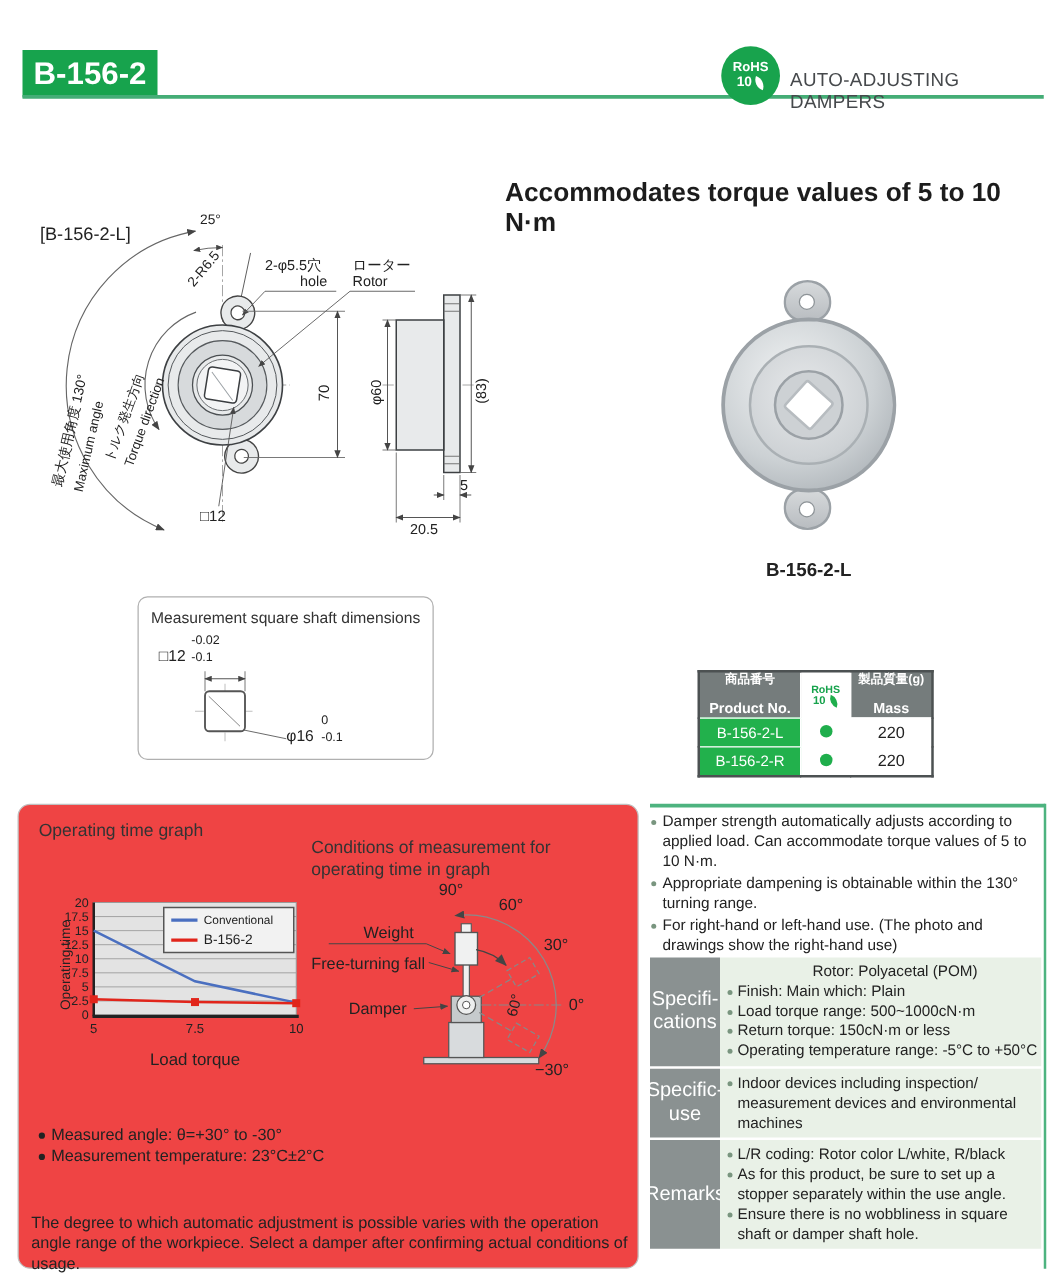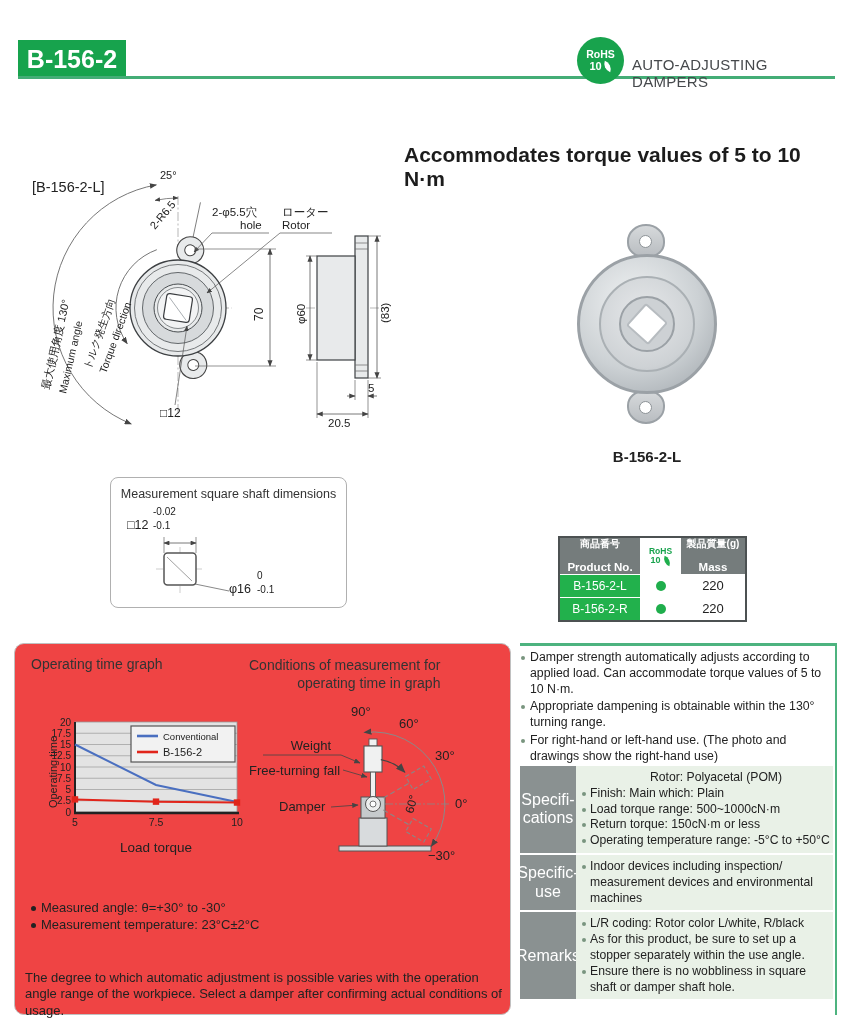--- a/index.html
+++ b/index.html
@@ -55,21 +55,21 @@
   
   .shaft-box{position:absolute;left:110px;top:477px;width:237px;height:131px;border:1.5px solid #b0b0b0;
              border-radius:8px;box-sizing:border-box;background:#fff;}
   .shaft-title{margin-top:9px;text-align:center;font-size:12.5px;color:#333;}
   .shaft-box svg{display:block;margin-top:2px;}
   .shaft-box text{fill:#222;font-family:"Liberation Sans",sans-serif;}
   
   .main-box{position:absolute;left:14px;top:643px;width:497px;height:372px;border:1.5px solid #c0c0c0;
             border-radius:10px;box-sizing:border-box;background:#ef4444;}
   .graph-title{position:absolute;left:16px;top:12px;font-size:14px;color:#333;}
-  .cond-title{position:absolute;left:234px;top:12px;font-size:14px;color:#333;line-height:1.3;text-align:right;}
+  .cond-title{position:absolute;left:234px;top:24px;font-size:14px;color:#333;line-height:1.3;}
   .ylab{position:absolute;left:-22px;top:122px;width:120px;text-align:center;font-size:11px;color:#222;transform:rotate(-90deg);}
   #op-chart{position:absolute;left:16px;top:70px;}
   #op-chart text{font-family:"Liberation Sans",sans-serif;}
   .xlab{position:absolute;left:61px;top:196px;width:160px;text-align:center;font-size:13.5px;color:#222;}
   .cond-svg{position:absolute;left:228px;top:52px;}
   .cond-svg text{fill:#222;font-family:"Liberation Sans",sans-serif;}
   .notes{position:absolute;left:16px;top:256px;width:300px;font-size:13px;color:#222;line-height:1.3;}
   .note{display:flex;}
   .note .dotb{flex:none;width:5px;height:5px;border-radius:50%;background:#222;margin:6px 5px 0 0;}
   .footnote{position:absolute;left:10px;top:326px;width:480px;font-size:13px;color:#222;line-height:1.25;}

